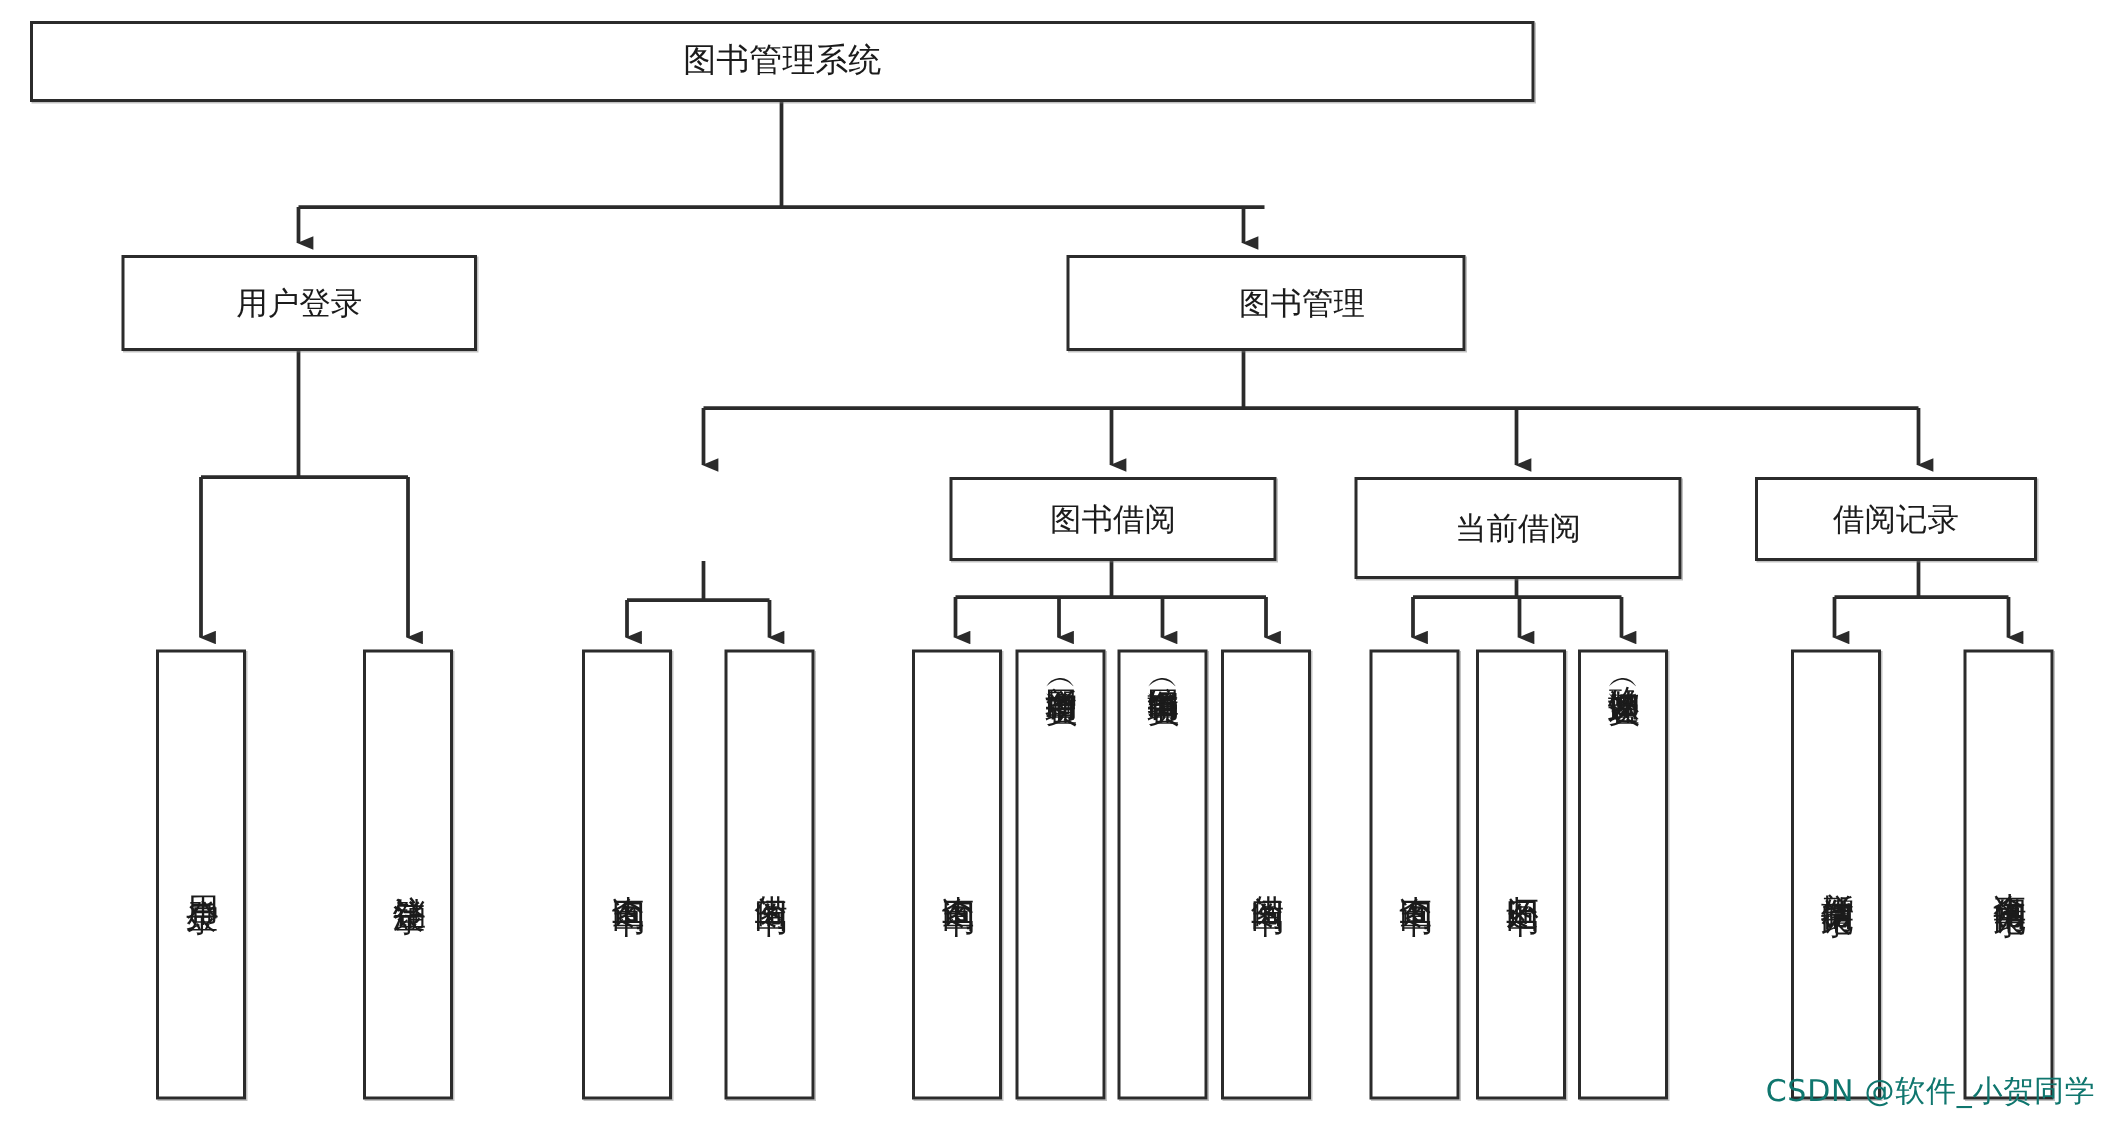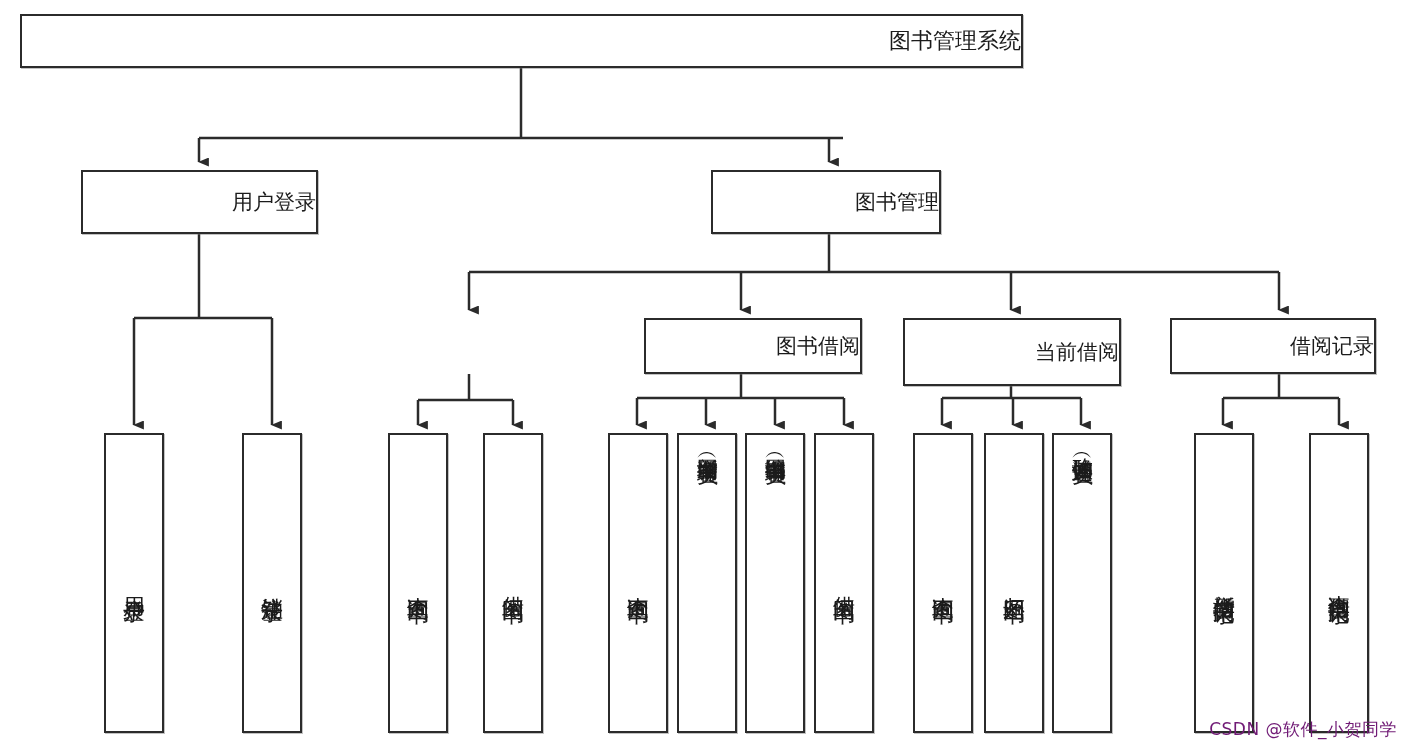--- a/index.html
+++ b/index.html
@@ -27,21 +27,21 @@
     height: 747px;
     pointer-events: none;
   }
   .node {
     position: absolute;
     box-sizing: border-box;
     background: #ffffff;
     border: 2.5px solid #2b2b2b;
     display: flex;
     align-items: center;
-    justify-content: flex-end;
+    justify-content: center;
     box-shadow: 1px 1px 0 rgba(120,120,120,0.45);
   }
   .node .label {
     text-align: center;
     color: #1b1b1b;
     line-height: 1.18;
     white-space: nowrap;
   }
   
   .node.h .label {
@@ -69,22 +69,22 @@
     letter-spacing: 1px;
   }
   .node.v.center-text {
     align-items: center;
     padding-top: 0;
   }
   #watermark {
     position: absolute;
     right: 8px;
     bottom: 6px;
-    font-size: 17px;
-    color: #701a75;
+    font-size: 20px;
+    color: #0f766e;
     letter-spacing: 0.5px;
     white-space: nowrap;
     user-select: none;
   }
 </style>
 </head>
 <body>
 
 <div id="diagram-root">
 
@@ -138,31 +138,31 @@
     </g>
   </svg>
 
   <div class="node h root" style="left:20px; top:14px; width:1003px; height:54px;">
     <span class="label">图书管理系统</span>
   </div>
 
   <div class="node h" style="left:81px; top:170px; width:237px; height:64px;">
     <span class="label">用户登录</span>
   </div>
-  <div class="node h" style="left:711px; top:170px; width:230px; height:64px;padding-left:48px;">
+  <div class="node h" style="left:711px; top:170px; width:266px; height:64px;padding-left:48px;">
     <span class="label">图书管理</span>
   </div>
 
-  <div class="node h" style="left:633px; top:318px; width:218px; height:56px;margin-left:11px;">
+  <div class="node h" style="left:633px; top:318px; width:218px; height:56px;">
     <span class="label">图书借阅</span>
   </div>
   <div class="node h" style="left:903px; top:318px; width:218px; height:68px;">
     <span class="label">当前借阅</span>
   </div>
-  <div class="node h" style="left:1170px; top:318px; width:206px; height:56px;">
+  <div class="node h" style="left:1170px; top:318px; width:188px; height:56px;">
     <span class="label">借阅记录</span>
   </div>
 
   <div class="node v center-text" style="left:104px; top:433px; width:60px; height:300px;">
     <span class="label">用户登录</span>
   </div>
   <div class="node v center-text" style="left:242px; top:433px; width:60px; height:300px;">
     <span class="label">注销登录</span>
   </div>
 

